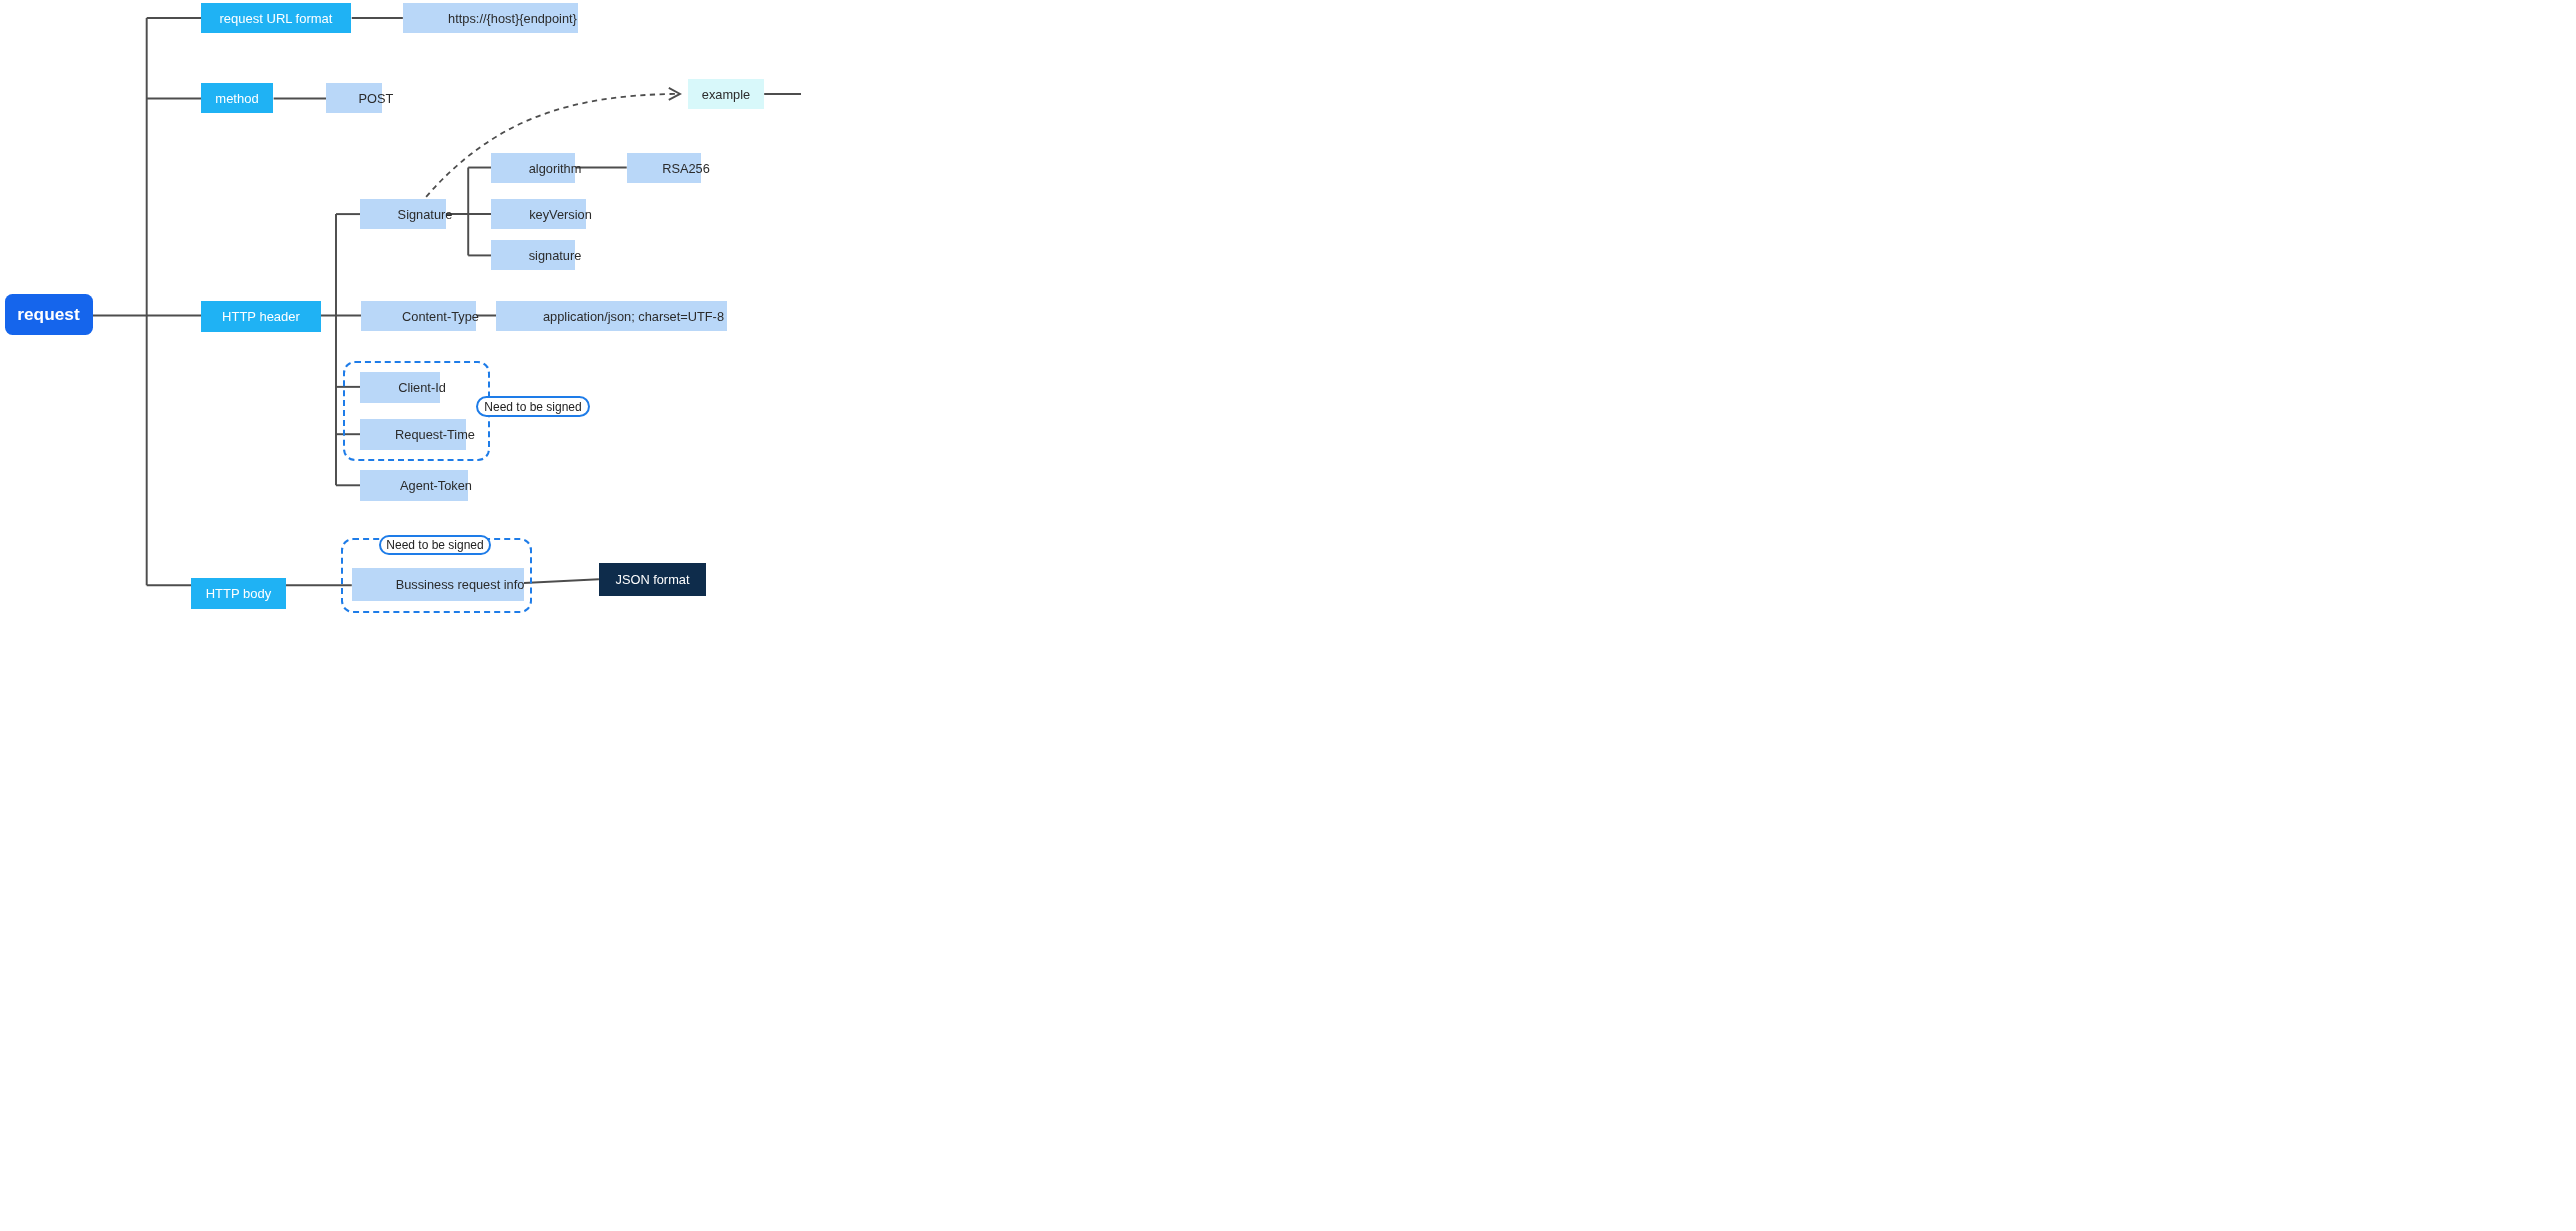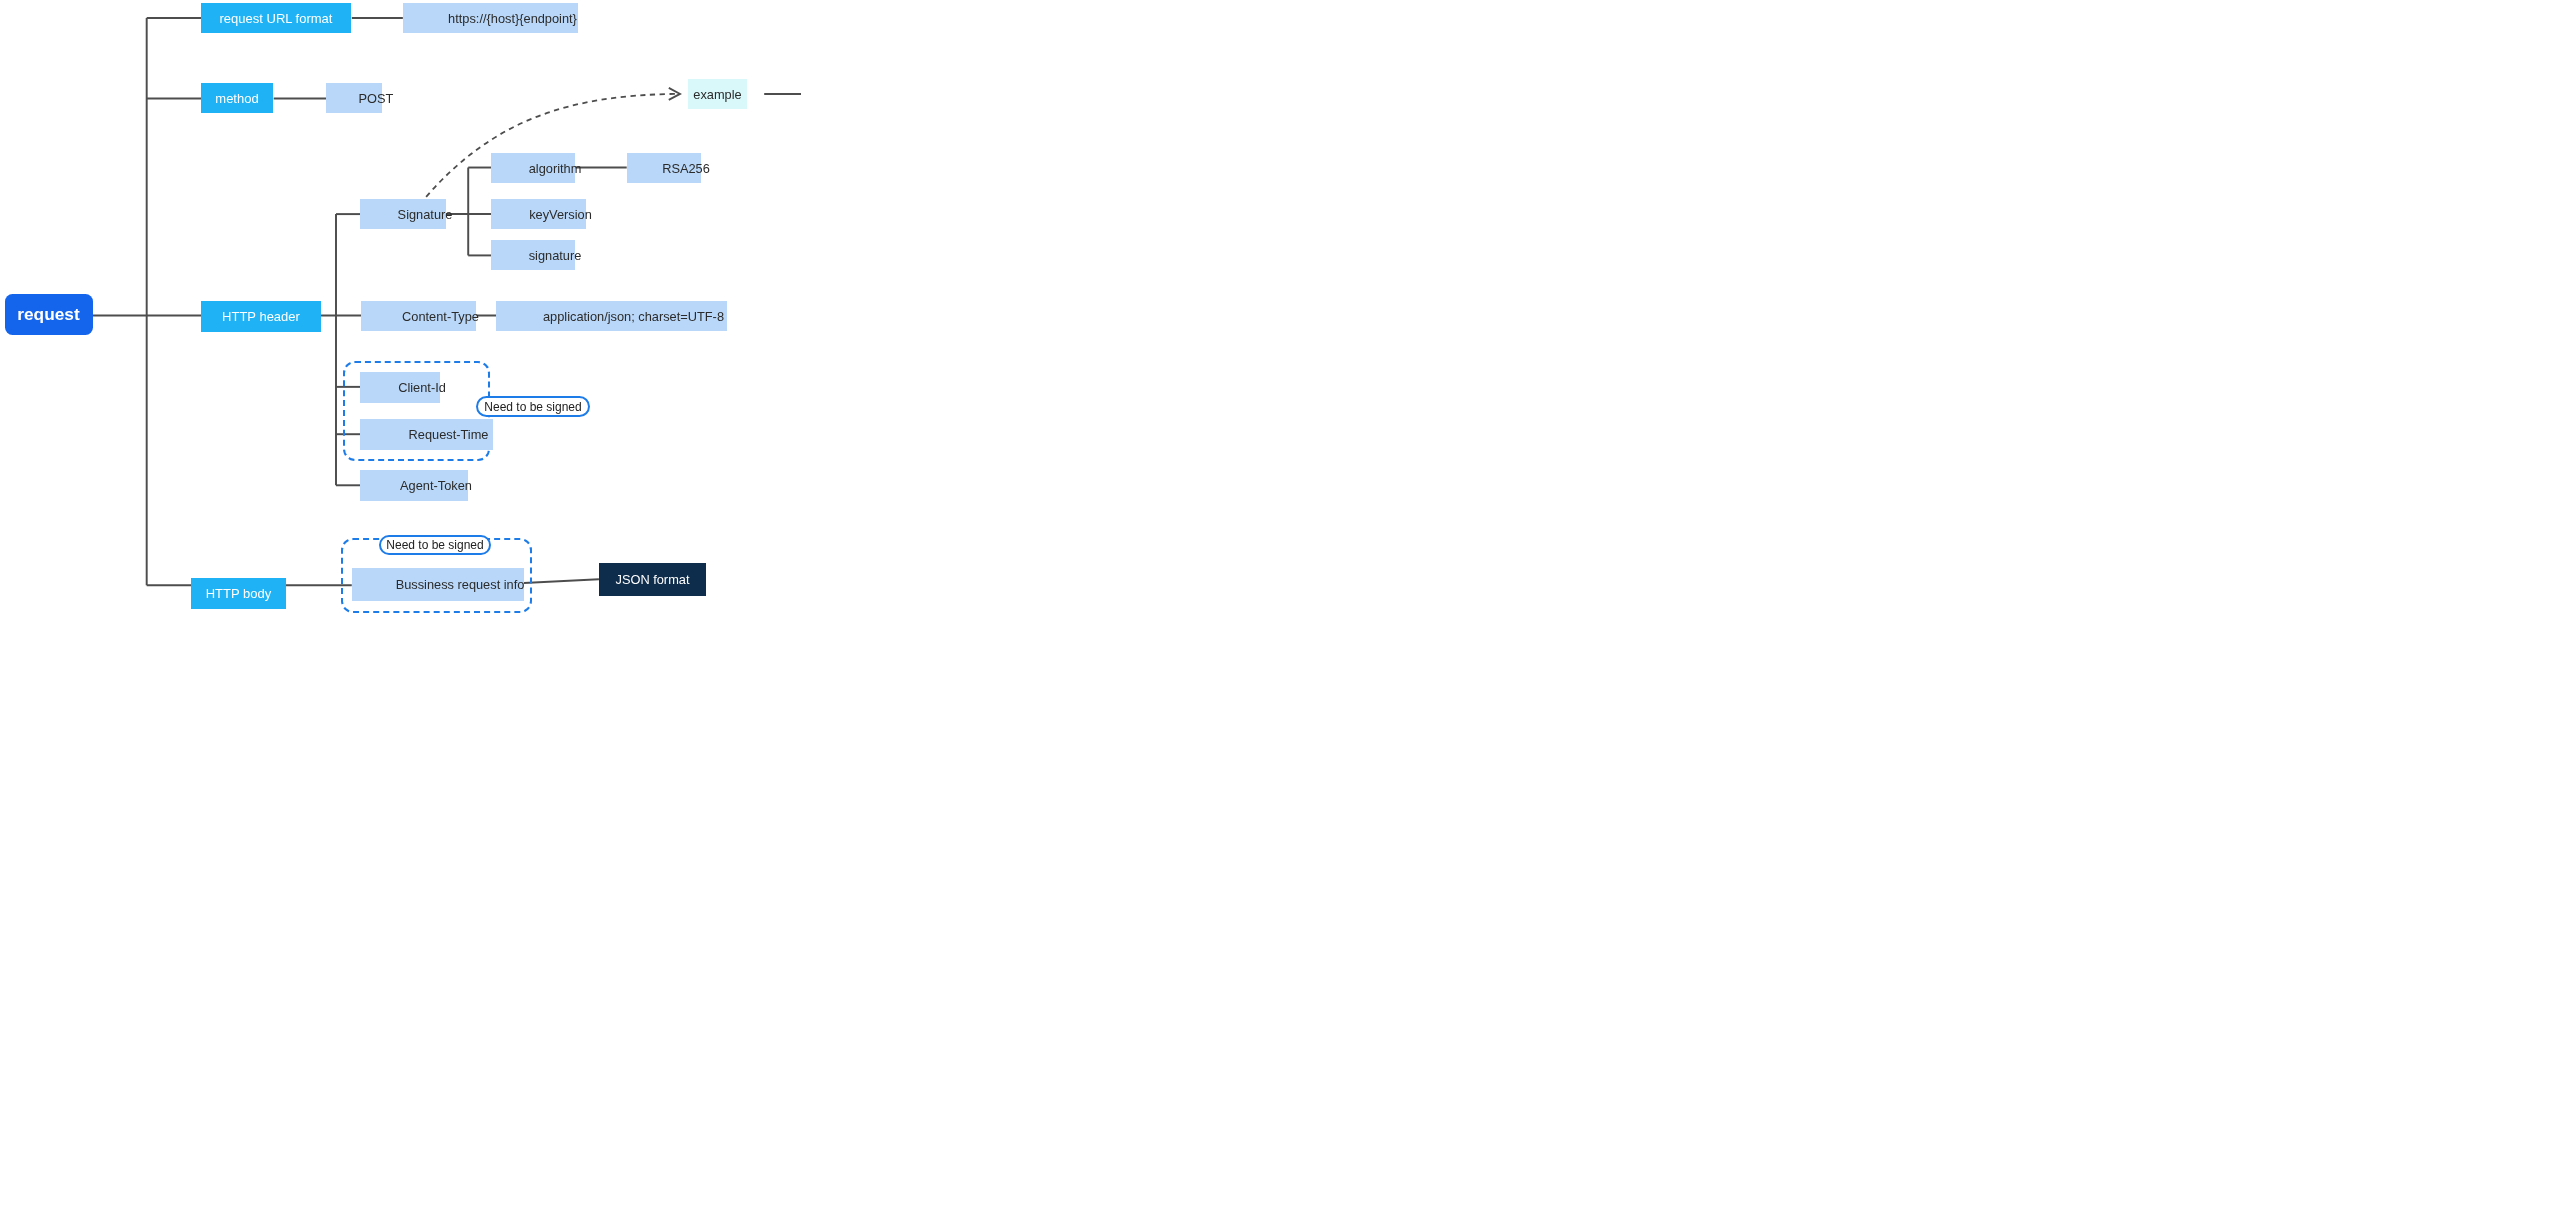--- a/index.html
+++ b/index.html
@@ -131,35 +131,35 @@
   </svg>
 
   <div class="node root" style="left:4.5px; top:294px; width:88px; height:41px;">request</div>
 
   <div class="node branch" style="left:201px; top:3px; width:150px; height:30px;">request URL format</div>
   <div class="node leaf" style="left:403px; top:3px; width:175px; height:30px;">https://{host}{endpoint}</div>
 
   <div class="node branch" style="left:201px; top:83px; width:72px; height:30px;">method</div>
   <div class="node leaf" style="left:326px; top:83px; width:56px; height:30px;">POST</div>
 
-  <div class="node example" style="left:688px; top:79px; width:59px; height:30px;">example</div>
+  <div class="node example" style="left:688px; top:79px; width:76px; height:30px;">example</div>
 
   <div class="node leaf" style="left:491px; top:153px; width:84px; height:30px;">algorithm</div>
   <div class="node leaf" style="left:627px; top:153px; width:74px; height:30px;">RSA256</div>
   <div class="node leaf" style="left:360px; top:199px; width:86px; height:30px;">Signature</div>
   <div class="node leaf" style="left:491px; top:199px; width:95px; height:30px;">keyVersion</div>
   <div class="node leaf" style="left:491px; top:240px; width:84px; height:30px;">signature</div>
 
   <div class="node branch" style="left:201px; top:301px; width:120px; height:31px;">HTTP header</div>
   <div class="node leaf" style="left:361px; top:301px; width:115px; height:30px;">Content-Type</div>
   <div class="node leaf" style="left:496px; top:301px; width:231px; height:30px;">application/json; charset=UTF-8</div>
 
   <div class="group" style="left:343px; top:361px; width:147px; height:100px;"></div>
   <div class="node leaf" style="left:360px; top:372px; width:80px; height:31px;">Client-Id</div>
-  <div class="node leaf" style="left:360px; top:419px; width:133px; height:31px;">Request-Time</div>
+  <div class="node leaf" style="left:360px; top:419px; width:106px; height:31px;">Request-Time</div>
   <div class="pill" style="left:476px; top:396px; width:114px; height:21px;">Need to be signed</div>
 
   <div class="node leaf" style="left:360px; top:470px; width:108px; height:31px;">Agent-Token</div>
 
   <div class="node branch" style="left:191px; top:570px; width:95px; height:31px;margin-top:8px;">HTTP body</div>
   <div class="group" style="left:341px; top:538px; width:191px; height:75px;"></div>
   <div class="pill" style="left:379px; top:535px; width:112px; height:20px;">Need to be signed</div>
   <div class="node leaf" style="left:352px; top:568px; width:172px; height:33px;text-align:right;">Bussiness request info</div>
   <div class="node dark" style="left:599px; top:563px; width:107px; height:33px;">JSON format</div>
 

